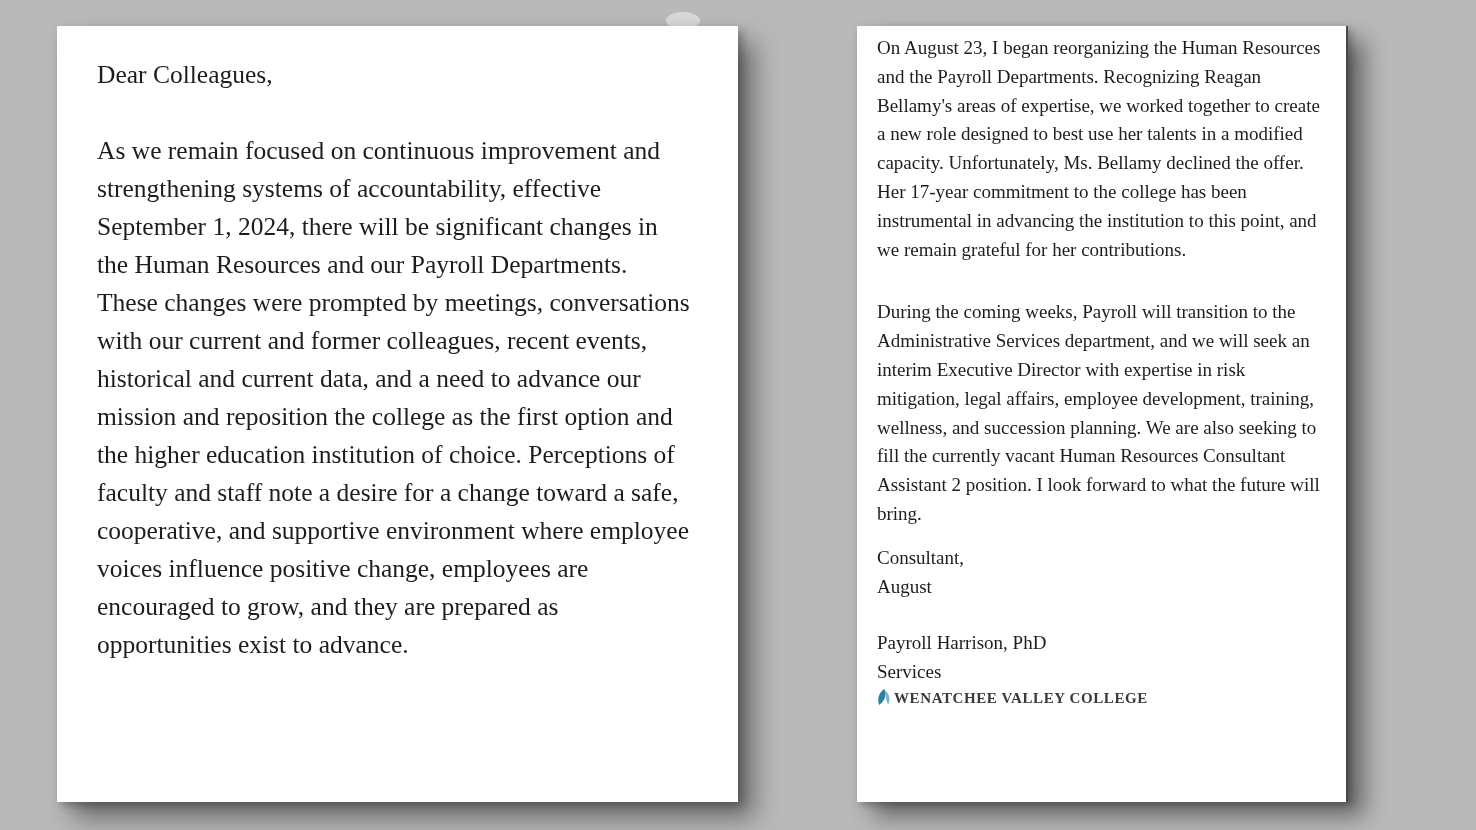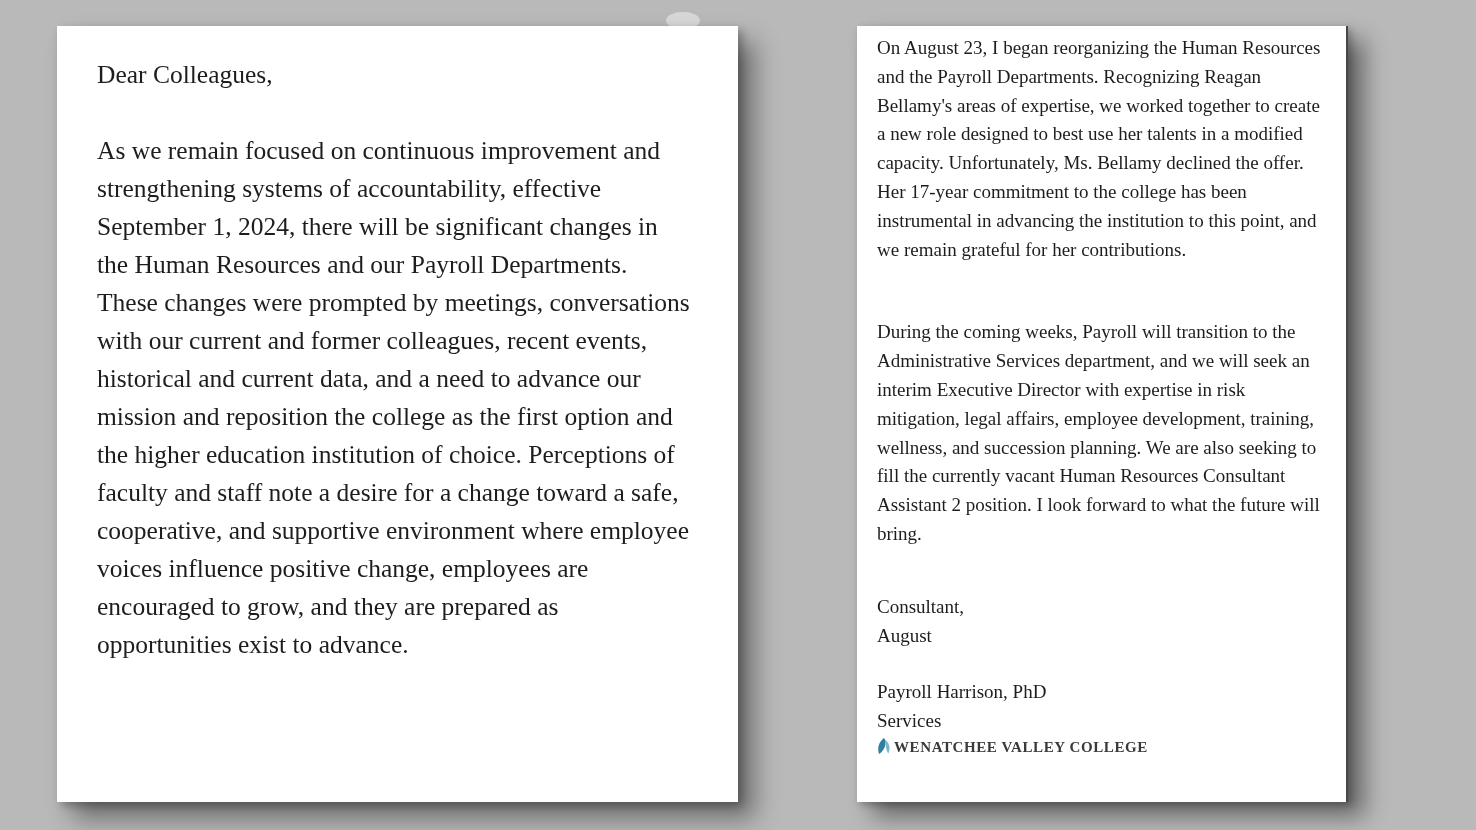--- a/index.html
+++ b/index.html
@@ -58,24 +58,24 @@
   }
   .page-left .greeting {
     margin-bottom: 38px;
   }
   .page-right p {
     margin: 0;
     font-size: 19px;
     line-height: 28.8px;
   }
   .page-right .para-1 {
-    margin-bottom: 54px;
+    margin-bottom: 34px;
   }
   .page-right .para-2 {
-    margin-bottom: 44px;
+    margin-bottom: 15px;
   }
   .line {
     font-size: 19px;
     line-height: 28.8px;
   }
   .sig-block {
     margin-top: 28px;
   }
   .logo-row {
     display: flex;

